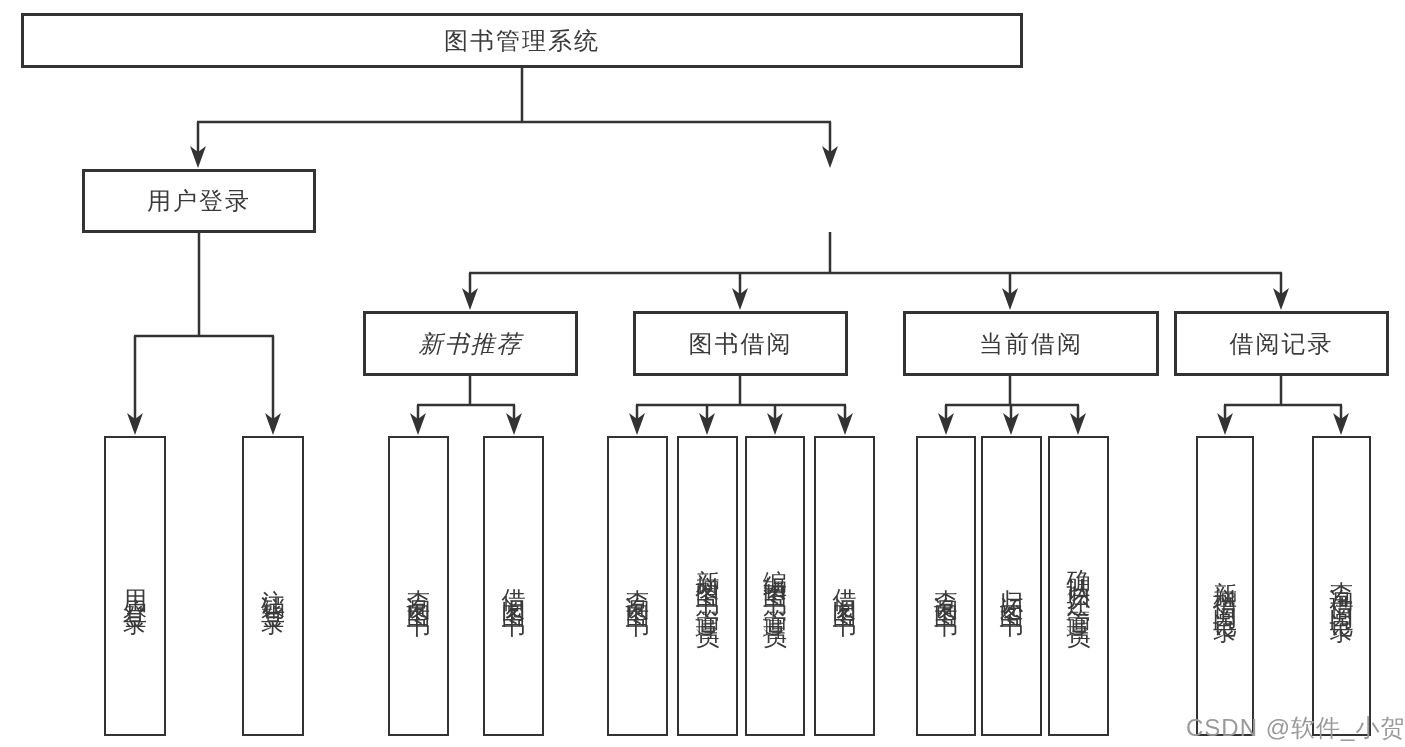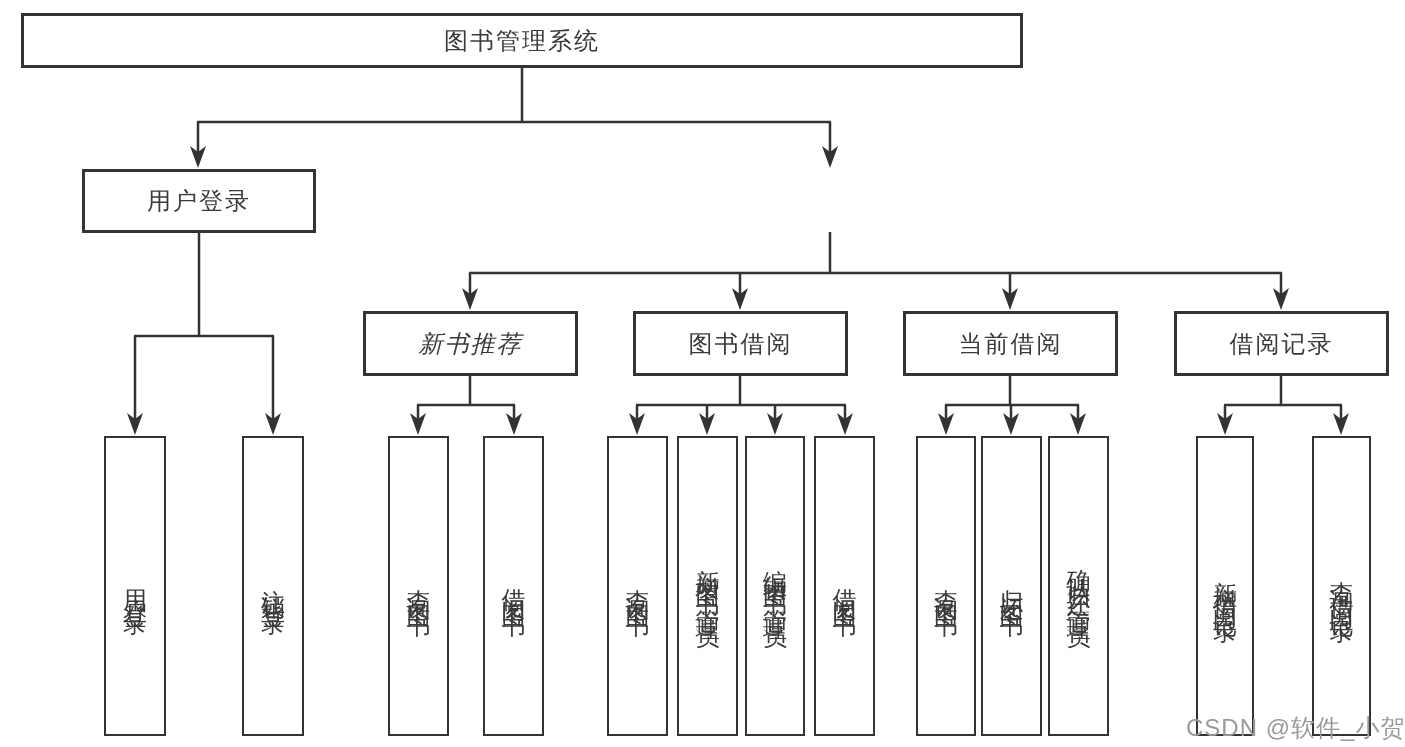--- a/index.html
+++ b/index.html
@@ -50,21 +50,21 @@
     letter-spacing: 1px;
     white-space: nowrap;
     z-index: 5;
   }
   
   .n-root  { left: 21px;   top: 13px;  width: 1002px; height: 55px; }
   .n-l2a   { left: 82px;   top: 169px; width: 234px;  height: 64px; }
   .n-l2b   { left: 713px;  top: 169px; width: 234px;  height: 64px; }
   .n-l3a   { left: 363px;  top: 311px; width: 215px;  height: 65px; font-style: italic; }
   .n-l3b   { left: 633px;  top: 311px; width: 215px;  height: 65px; }
-  .n-l3c   { left: 903px;  top: 311px; width: 215px;  height: 65px; }
+  .n-l3c   { left: 903px;  top: 311px; width: 256px;  height: 65px; }
   .n-l3d   { left: 1174px; top: 311px; width: 215px;  height: 65px; }
   .lf      { top: 436px; height: 300px; }
   .lf1  { left: 104px;  width: 62px; }
   .lf2  { left: 242px;  width: 62px; }
   .lf3  { left: 388px;  width: 61px; }
   .lf4  { left: 483px;  width: 61px; }
   .lf5  { left: 607px;  width: 61px; }
   .lf6  { left: 677px;  width: 61px; }
   .lf7  { left: 745px;  width: 60px; }
   .lf8  { left: 814px;  width: 61px; }

